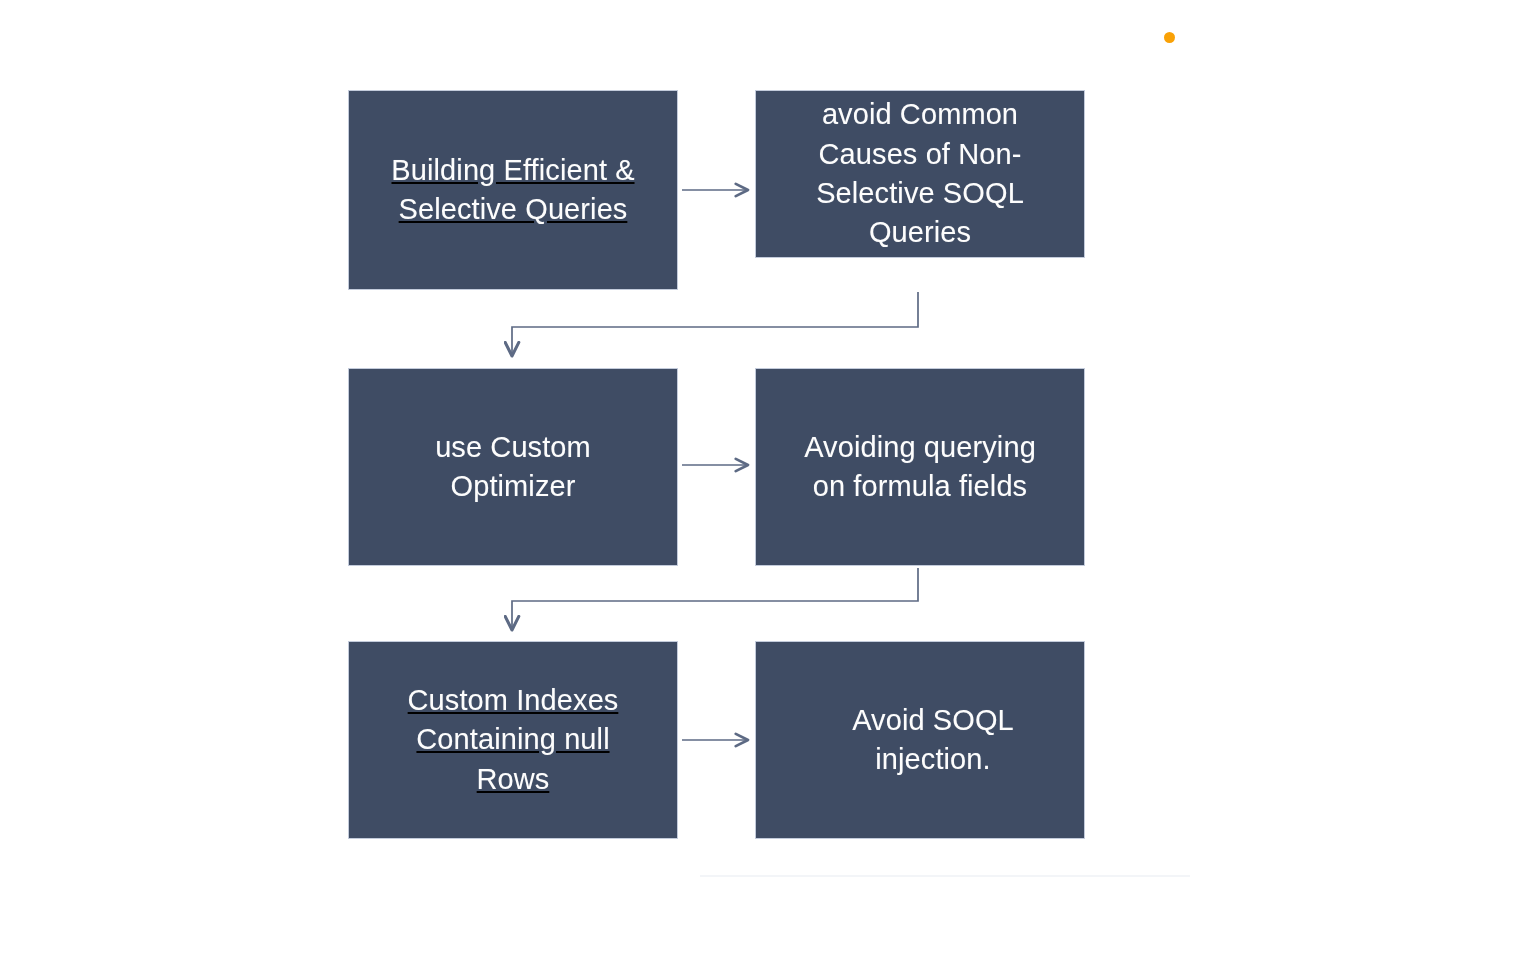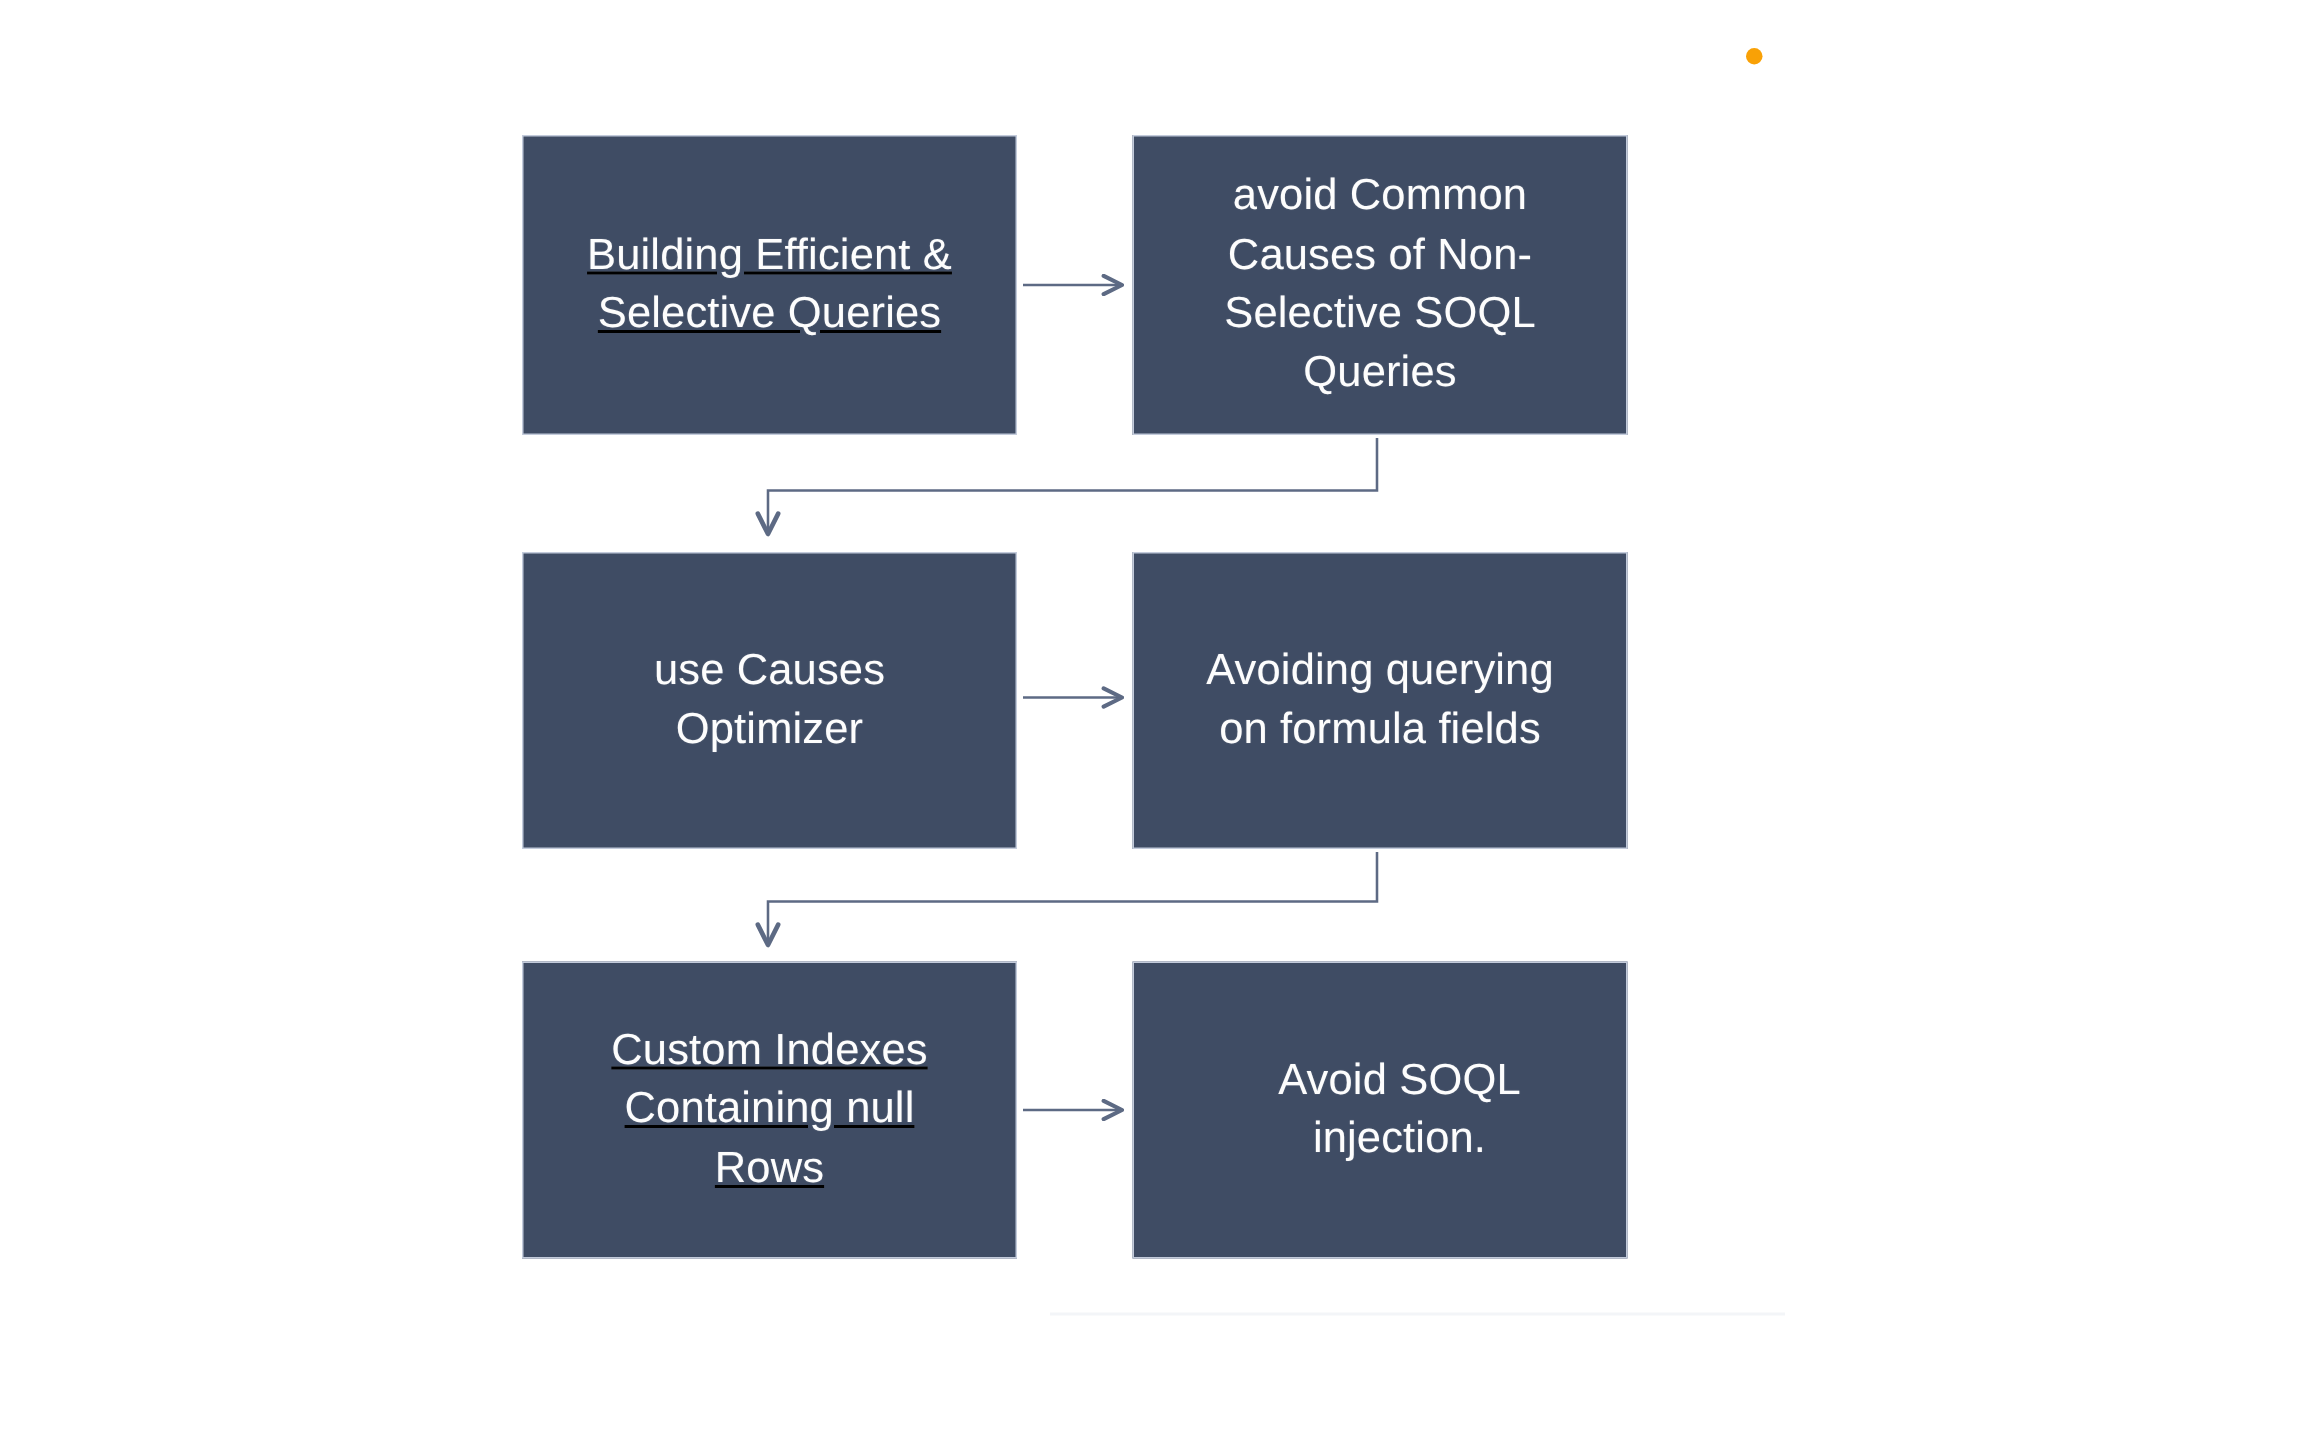--- a/index.html
+++ b/index.html
@@ -43,21 +43,21 @@
     color: #fdfdfd;
     font-family: "Liberation Sans", sans-serif;
     font-size: 29px;
     line-height: 1.36;
     letter-spacing: 0.1px;
     font-weight: 400;
     white-space: pre-line;
     text-shadow: 0 0 1px rgba(255,255,255,0.25);
   }
   .node-r1c1 { left: 348px; top: 90px;  width: 330px; height: 200px; text-decoration: underline; }
-  .node-r1c2 { left: 755px; top: 90px;  width: 330px; height: 200px; }
+  .node-r1c2 { left: 755px; top: 90px;  width: 330px; height: 168px; }
   .node-r2c1 { left: 348px; top: 368px; width: 330px; height: 198px; }
   .node-r2c2 { left: 755px; top: 368px; width: 330px; height: 198px; }
   .node-r3c1 { left: 348px; top: 641px; width: 330px; height: 198px; text-decoration: underline; }
   .node-r3c2 { left: 755px; top: 641px; width: 330px; height: 198px; padding-left: 40px; }
 
   .accent-dot {
     position: absolute;
     left: 1164px;
     top: 32px;
     width: 11px;
@@ -118,21 +118,21 @@
   </div>
 
   <div class="node-box node-r1c2">
     <span class="node-label">avoid Common
 Causes of Non-
 Selective SOQL
 Queries</span>
   </div>
 
   <div class="node-box node-r2c1">
-    <span class="node-label">use Causes
+    <span class="node-label">use Custom
 Optimizer</span>
   </div>
 
   <div class="node-box node-r2c2">
     <span class="node-label">Avoiding querying
 on formula fields</span>
   </div>
 
   <div class="node-box node-r3c1">
     <span class="node-label">Custom Indexes

